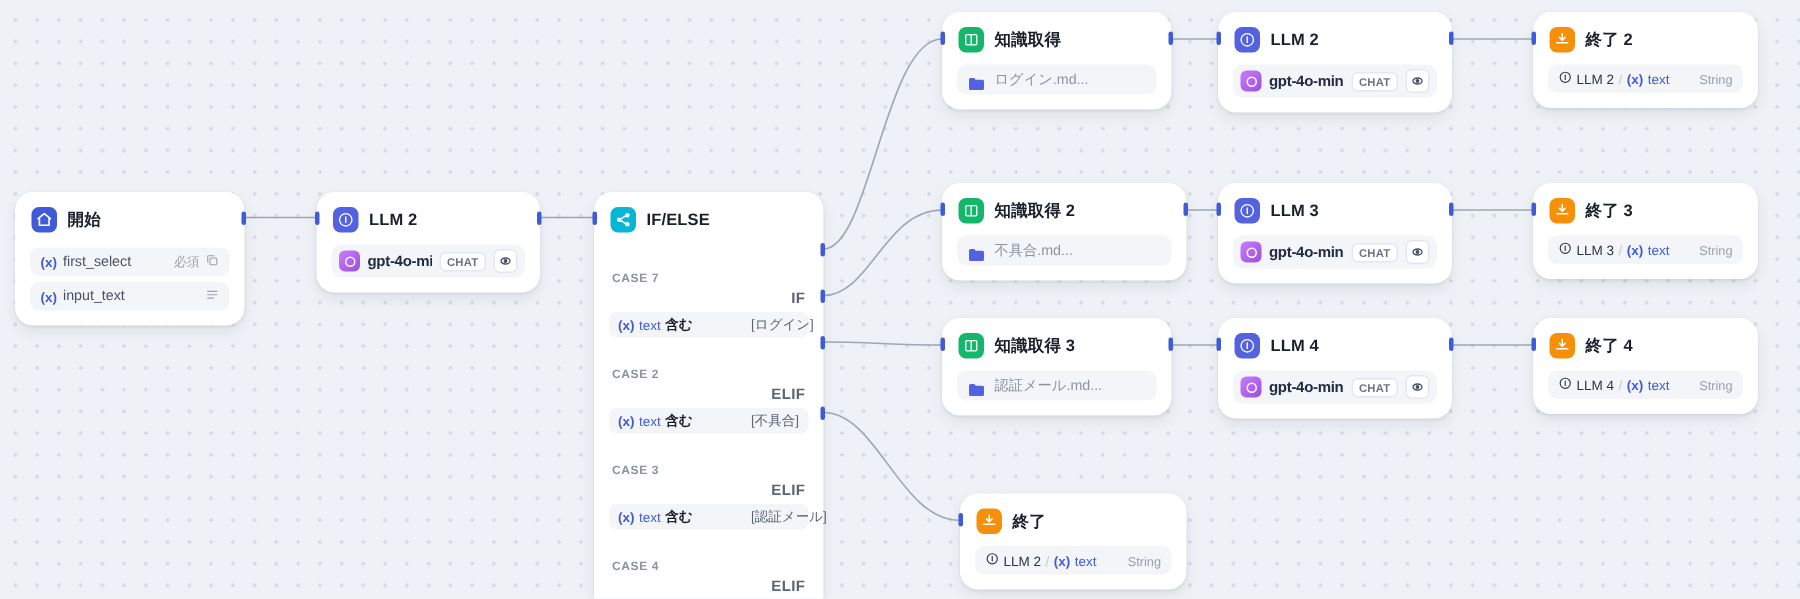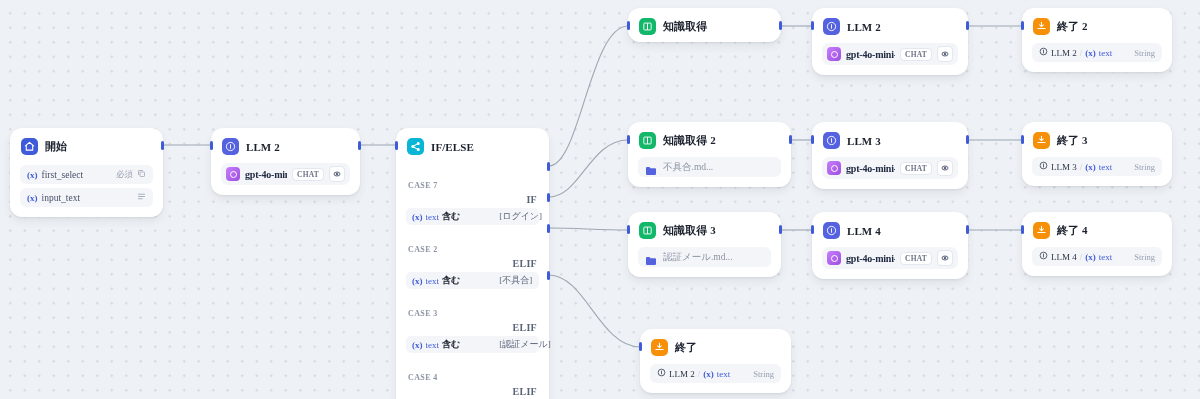--- a/index.html
+++ b/index.html
@@ -14,21 +14,20 @@
   }
   #canvas{position:absolute;inset:0;}
   svg.edges{position:absolute;left:0;top:0;width:1200px;height:399px;overflow:visible;pointer-events:none;}
   svg.edges path{fill:none;stroke:#9ea7b3;stroke-width:1.1;}
 
   .node{
     position:absolute;background:#fff;border-radius:12px;
     box-shadow:0 1px 2px rgba(16,24,40,.07),0 4px 10px rgba(16,24,40,.07);
     border:1px solid rgba(255,255,255,.9);
     box-sizing:border-box;
-    font-family:Liberation Serif, serif;
   }
   .nhead{display:flex;align-items:center;gap:7px;padding:9px 10px 6px 10px;}
   .nicon{width:17px;height:17px;border-radius:5px;flex:0 0 auto;display:flex;align-items:center;justify-content:center;color:#fff;}
   .nicon svg{display:block;}
   .ntitle{font-size:11px;font-weight:bold;color:#1a202c;letter-spacing:.1px;white-space:nowrap;}
   .ntitle .sfx{font-weight:bold;}
   .nbody{padding:0 9px 9px 9px;}
 
   .row{
     background:#f3f5f9;border-radius:6px;height:19px;
@@ -223,20 +222,28 @@
   <div class="node" style="left:628px;top:8px;width:153px;">
     <div class="nhead">
       <span class="nicon" style="background:#12b76a;">
         <svg width="11" height="11" viewBox="0 0 24 24" fill="none" stroke="#fff" stroke-width="2">
             <rect x="4" y="4.5" width="16" height="15" rx="1.6"></rect>
             <path d="M12 5v14" stroke-width="2.2"></path>
           </svg>
       </span>
       <span class="ntitle"><span>知識取得</span> <span class="sfx"></span></span>
     </div>
+    <div class="nbody">
+      <div class="frow">
+        <span class="fico"><svg width="12" height="10" viewBox="0 0 24 20" fill="#5562e0">
+              <path d="M2 4a2 2 0 0 1 2-2h5l2 2.4h9a2 2 0 0 1 2 2V16a2 2 0 0 1-2 2H4a2 2 0 0 1-2-2z"></path>
+            </svg></span>
+        <span class="fname">ログイン.md...</span>
+      </div>
+    </div>
     <span class="port l" style="top:12px;"></span>
     <span class="port r" style="top:12px;"></span>
   </div>
 
   <div class="node" style="left:812px;top:8px;width:156px;">
     <div class="nhead">
       <span class="nicon" style="background:#5562e0;">
         <svg width="11" height="11" viewBox="0 0 24 24" fill="none" stroke="#fff" stroke-width="2">
             <circle cx="12" cy="12" r="9"></circle>
             <path d="M12 8v8" stroke-linecap="round"></path>

